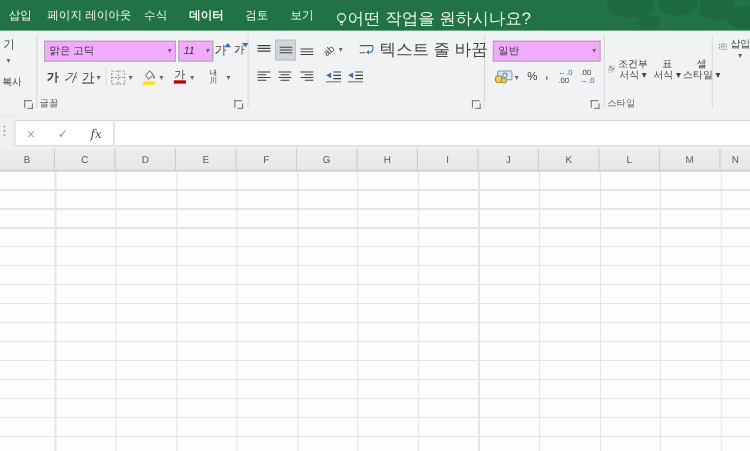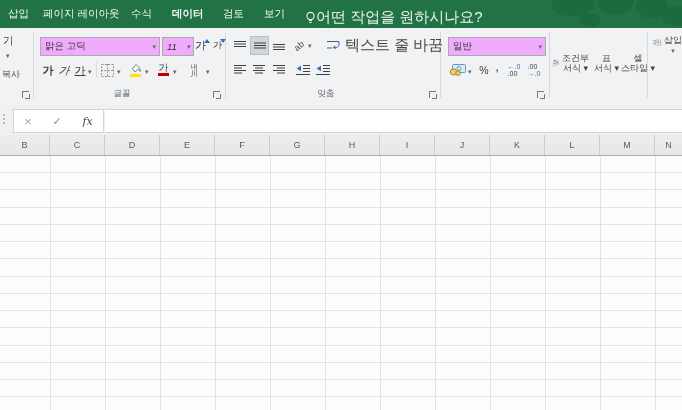--- a/index.html
+++ b/index.html
@@ -14,21 +14,21 @@
   .tab{position:absolute;top:0;height:28px;display:flex;align-items:center;
     color:#f2f7f3;font-size:10.5px;white-space:nowrap;padding:0 2px;}
   .tellme{position:absolute;top:0;height:35px;display:flex;align-items:center;gap:0;
     color:#eaf3ed;font-size:15px;white-space:nowrap;}
 
   
   .ribbon{position:absolute;left:0;top:28px;width:682px;height:77px;background:#f1f2f4;
     border-bottom:1px solid #d6d7d9;overflow:hidden;color:#444;}
   .gdiv{position:absolute;top:4px;height:66px;width:1px;background:#d8d9db;}
   .group{position:absolute;top:0;height:77px;}
-  .glabel{position:absolute;left:0;right:16px;bottom:5px;text-align:center;
+  .glabel{position:absolute;left:0;right:16px;bottom:5px;text-align:left;
     font-size:8.5px;color:#5f6368;white-space:nowrap;}
   .launcher{position:absolute;right:3px;bottom:6px;width:8px;height:8px;}
   .launcher::before{content:"";position:absolute;left:0;top:0;width:6px;height:6px;
     border-left:1px solid #76797c;border-top:1px solid #76797c;}
   .launcher::after{content:"";position:absolute;right:0;bottom:0;width:4px;height:4px;
     border-right:1px solid #76797c;border-bottom:1px solid #76797c;transform:rotate(0deg);}
   .combo{position:absolute;background:#f0abfc;border:1px solid #a9abad;display:flex;
     align-items:center;font-size:9.5px;color:#333;}
   .combo .cval{flex:1;padding-left:4px;white-space:nowrap;overflow:hidden;}
   .arr{font-size:7px;color:#666;line-height:1;}
@@ -267,21 +267,20 @@
           <g stroke="#3f3f3f">
               <line x1="7" y1="1.5" x2="14" y2="1.5"></line>
               <line x1="7" y1="4.5" x2="14" y2="4.5"></line>
               <line x1="7" y1="7.5" x2="14" y2="7.5"></line>
               <line x1="0" y1="10.5" x2="14" y2="10.5"></line>
             </g>
           <polygon points="4.5,4.5 0,1.8 0,7.2" fill="#3b6dbd" transform="scale(-1,1) translate(-5,0)"></polygon>
         </svg>
       </div>
 
-      <div class="glabel">맞춤</div>
       <div class="launcher"></div>
     </div>
 
     <div class="group" style="left:444px;width:104px;">
       <div class="combo" style="left:4px;top:9px;width:96px;height:17px;">
         <span class="cval">일반</span>
         <span class="arr">▾</span>
       </div>
       <div class="sbtn" style="left:4px;top:33px;width:18px;height:17px;">
         <svg width="17" height="13" viewBox="0 0 17 13">
@@ -347,20 +346,21 @@
           <rect x="0.5" y="1.5" width="11" height="8" fill="#cfe3f5" stroke="#6a93c0"></rect>
           <line x1="0.5" y1="5.5" x2="11.5" y2="5.5" stroke="#6a93c0"></line>
           <line x1="8" y1="14" x2="15" y2="4" stroke="#44607e" stroke-width="3" stroke-linecap="round"></line>
           <polygon points="5.5,15.8 9,13.5 7,11.8" fill="#d9a15e"></polygon>
         </svg>
         <span class="lbl">
           <span>셀</span><br>
           <span>스타일 ▾</span>
         </span>
       </div>
+      <div class="glabel">스타일</div>
     </div>
 
     <div class="group" style="left:650px;width:32px;">
       <div class="stylebtn" style="left:2px;width:30px;align-items:flex-start;">
         <svg width="16" height="15" viewBox="0 0 16 15" style="margin-left:1px;">
           <rect x="1" y="2.8" width="2.4" height="2.4" fill="#4f81bd"></rect>
           <rect x="1" y="8.4" width="2.4" height="2.4" fill="#4f81bd"></rect>
           <rect x="5.5" y="2.5" width="10" height="10" fill="#fff" stroke="#8a8a8a"></rect>
           <rect x="6" y="3" width="4.5" height="4.5" fill="#bdd3ea"></rect>
           <line x1="10.5" y1="2.5" x2="10.5" y2="12.5" stroke="#8a8a8a"></line>

